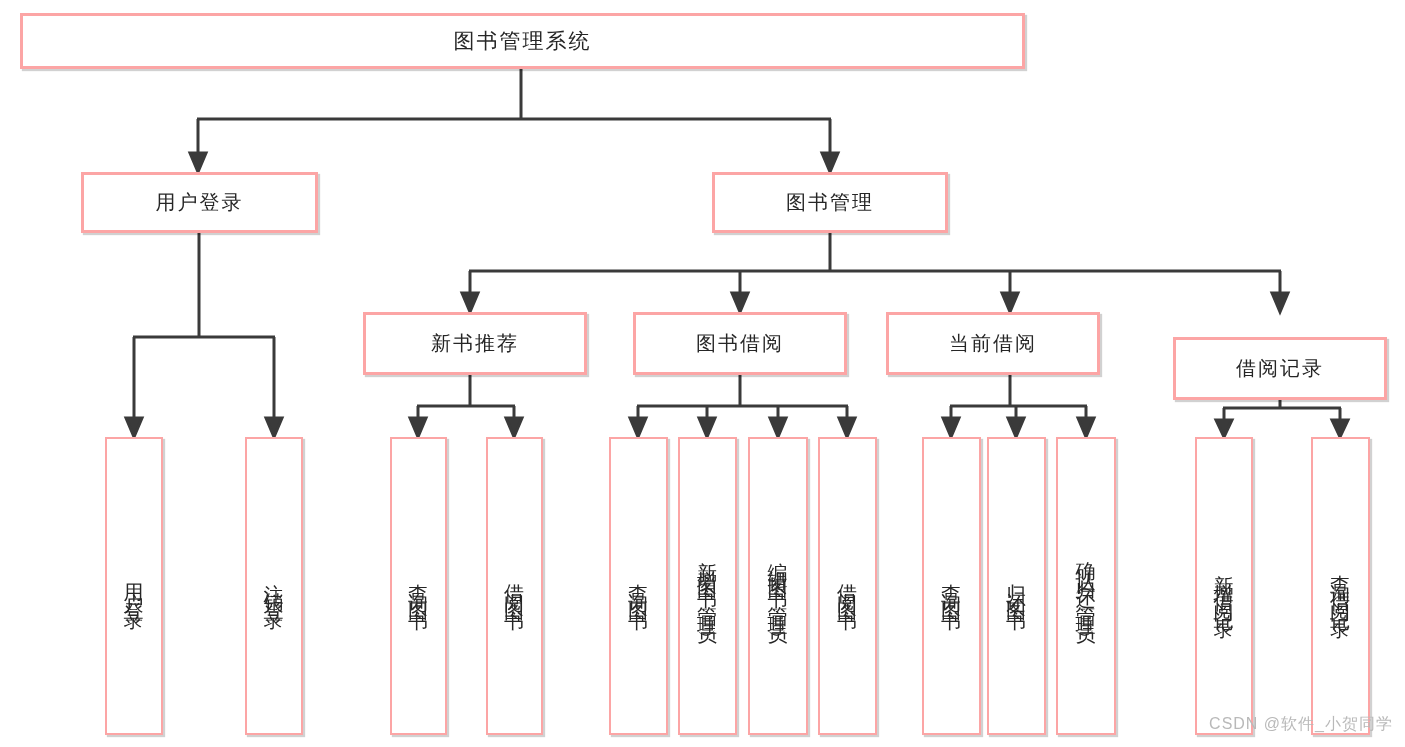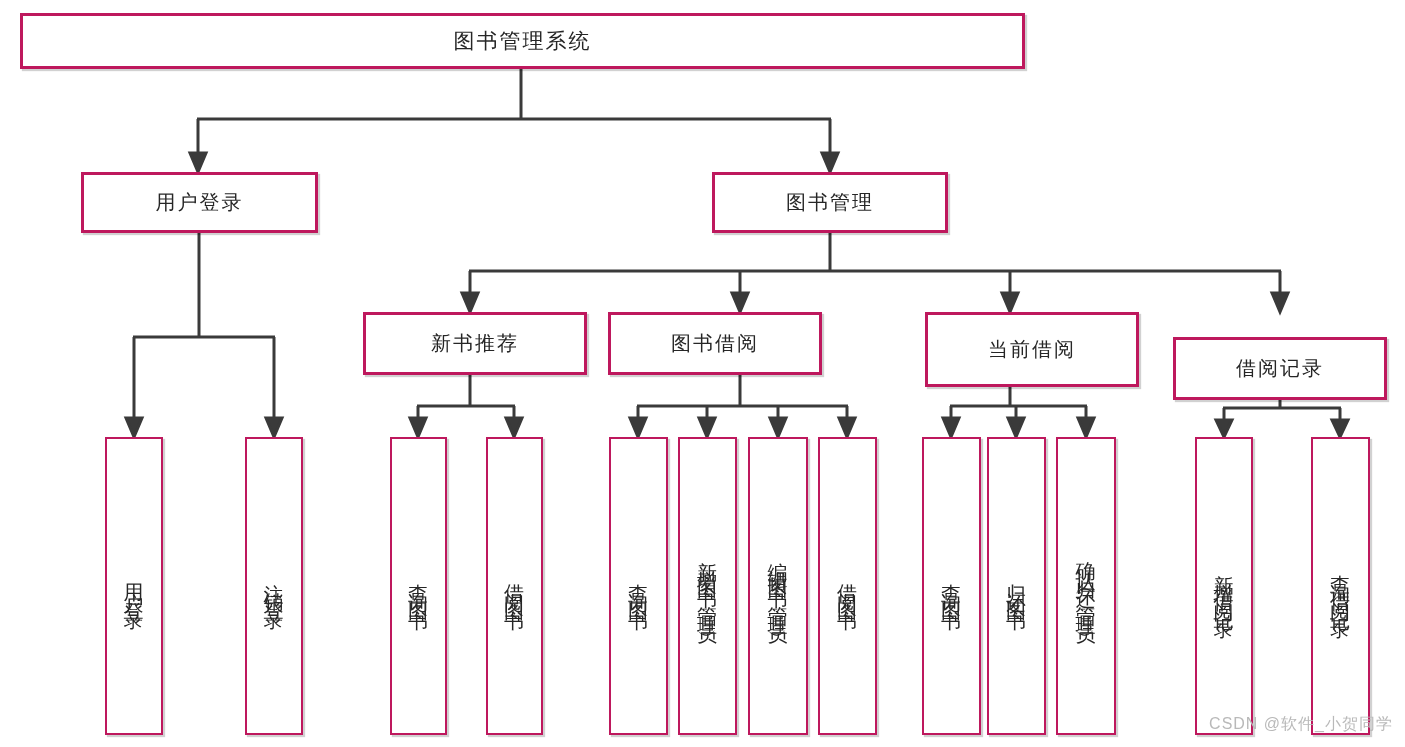--- a/index.html
+++ b/index.html
@@ -3,21 +3,21 @@
 <meta charset="utf-8">
 <style>
   html,body { margin:0; padding:0; background:#ffffff; }
   .stage {
     position:relative; width:1405px; height:747px; background:#ffffff;
     font-family:"Liberation Sans","DejaVu Sans",sans-serif; overflow:hidden;
   }
   svg.connectors { position:absolute; left:0; top:0; width:1405px; height:747px; }
   .node {
     position:absolute; box-sizing:border-box; background:#ffffff;
-    border:3px solid #be185d; color:#262626;
+    border:3px solid #fca5a5; color:#262626;
     display:flex; align-items:center; justify-content:center;
     box-shadow:2px 2px 1px rgba(0,0,0,0.18);
   }
   .node.h  { font-size:20px; letter-spacing:2px; }
   .node.root { font-size:21px; letter-spacing:2px; }
   .node.v  { border-width:2px; }
   .node.v .vtext {
     writing-mode:vertical-rl; text-orientation:mixed;
     font-size:20px; line-height:1.1; letter-spacing:9px; white-space:nowrap;
   }
@@ -81,24 +81,24 @@
   <div class="node h" style="left:81px; top:172px; width:237px; height:61px;">
     <span>用户登录</span>
   </div>
   <div class="node h" style="left:712px; top:172px; width:236px; height:61px;">
     <span>图书管理</span>
   </div>
 
   <div class="node h" style="left:363px; top:312px; width:224px; height:63px;">
     <span>新书推荐</span>
   </div>
-  <div class="node h" style="left:608px; top:312px; width:214px; height:63px;">
+  <div class="node h" style="left:633px; top:312px; width:214px; height:63px;">
     <span>图书借阅</span>
   </div>
-  <div class="node h" style="left:925px; top:312px; width:214px; height:75px;">
+  <div class="node h" style="left:886px; top:312px; width:214px; height:63px;">
     <span>当前借阅</span>
   </div>
   <div class="node h" style="left:1173px; top:312px; width:214px; height:63px;margin-top:25px;">
     <span>借阅记录</span>
   </div>
 
   <div class="node v" style="left:105px; top:437px; width:58px; height:298px;">
     <span class="vtext">用户登录</span>
   </div>
   <div class="node v" style="left:245px; top:437px; width:58px; height:298px;">

